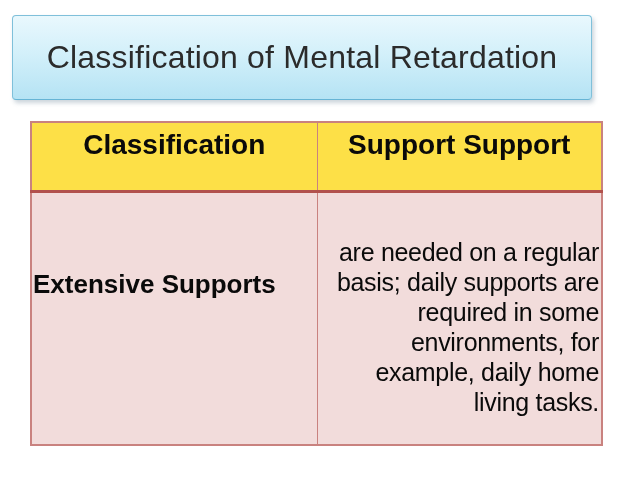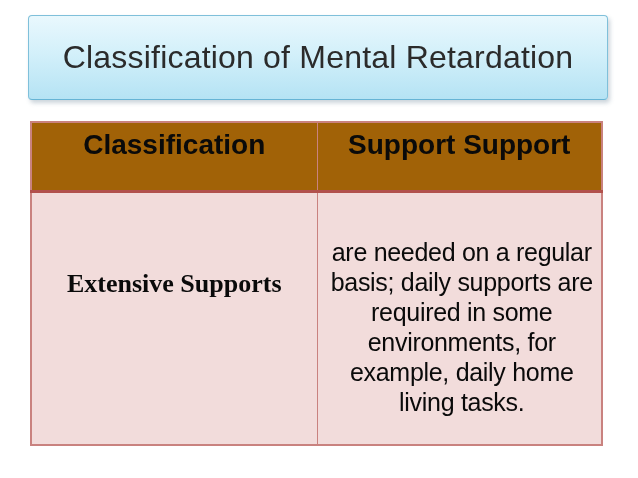--- a/index.html
+++ b/index.html
@@ -12,21 +12,21 @@
     position: relative;
     width: 638px;
     height: 478px;
     background: #ffffff;
     overflow: hidden;
   }
 
   
   .title-box {
     position: absolute;
-    left: 28px;
+    left: 12px;
     top: 15px;
     width: 578px;
     height: 83px;
     background: linear-gradient(180deg, #e9f8fd 0%, #d3f0fa 45%, #b5e3f4 100%);
     border: 1px solid #7fc0da;
     border-bottom-color: #66b4d5;
     border-radius: 4px;
     box-shadow: 2px 3px 4px rgba(140, 160, 175, 0.45);
     display: flex;
     align-items: center;
@@ -49,50 +49,49 @@
     width: 571px;
     height: 323px;
     border-collapse: collapse;
     table-layout: fixed;
     border: 2px solid #c9827f;
     color: #0a0a0a;
   }
   .classification-table thead tr { height: 69px; }
   .classification-table tbody tr { height: 254px; }
   .classification-table th {
-    background: #a16207;
+    background: #fde047;
     border: 1px solid #c9827f;
     border-bottom: 3px solid #b2514d;
     vertical-align: top;
     padding-top: 6px;
     font-size: 28px;
     font-weight: bold;
     text-align: center;
   }
   .classification-table td {
     background: #f2dcdb;
     border: 1px solid #c9827f;
     vertical-align: top;
   }
   td.cell-classification {
-    text-align: center;
+    text-align: left;
     padding-top: 76px;
     font-size: 26px;
     font-weight: bold;
     line-height: 30px;
-    font-family: Liberation Serif, serif;
   }
   td.cell-support {
     padding: 44px 2px 16px 7px;
     font-size: 25px;
     font-weight: normal;
     line-height: 30px;
     letter-spacing: -0.3px;
     white-space: pre; 
-    text-align: center;
+    text-align: right;
   }
 </style>
 </head>
 <body>
 
 <div class="slide">
 
   <div class="title-box">
     <h1 class="title-text">Classification of Mental Retardation</h1>
   </div>

